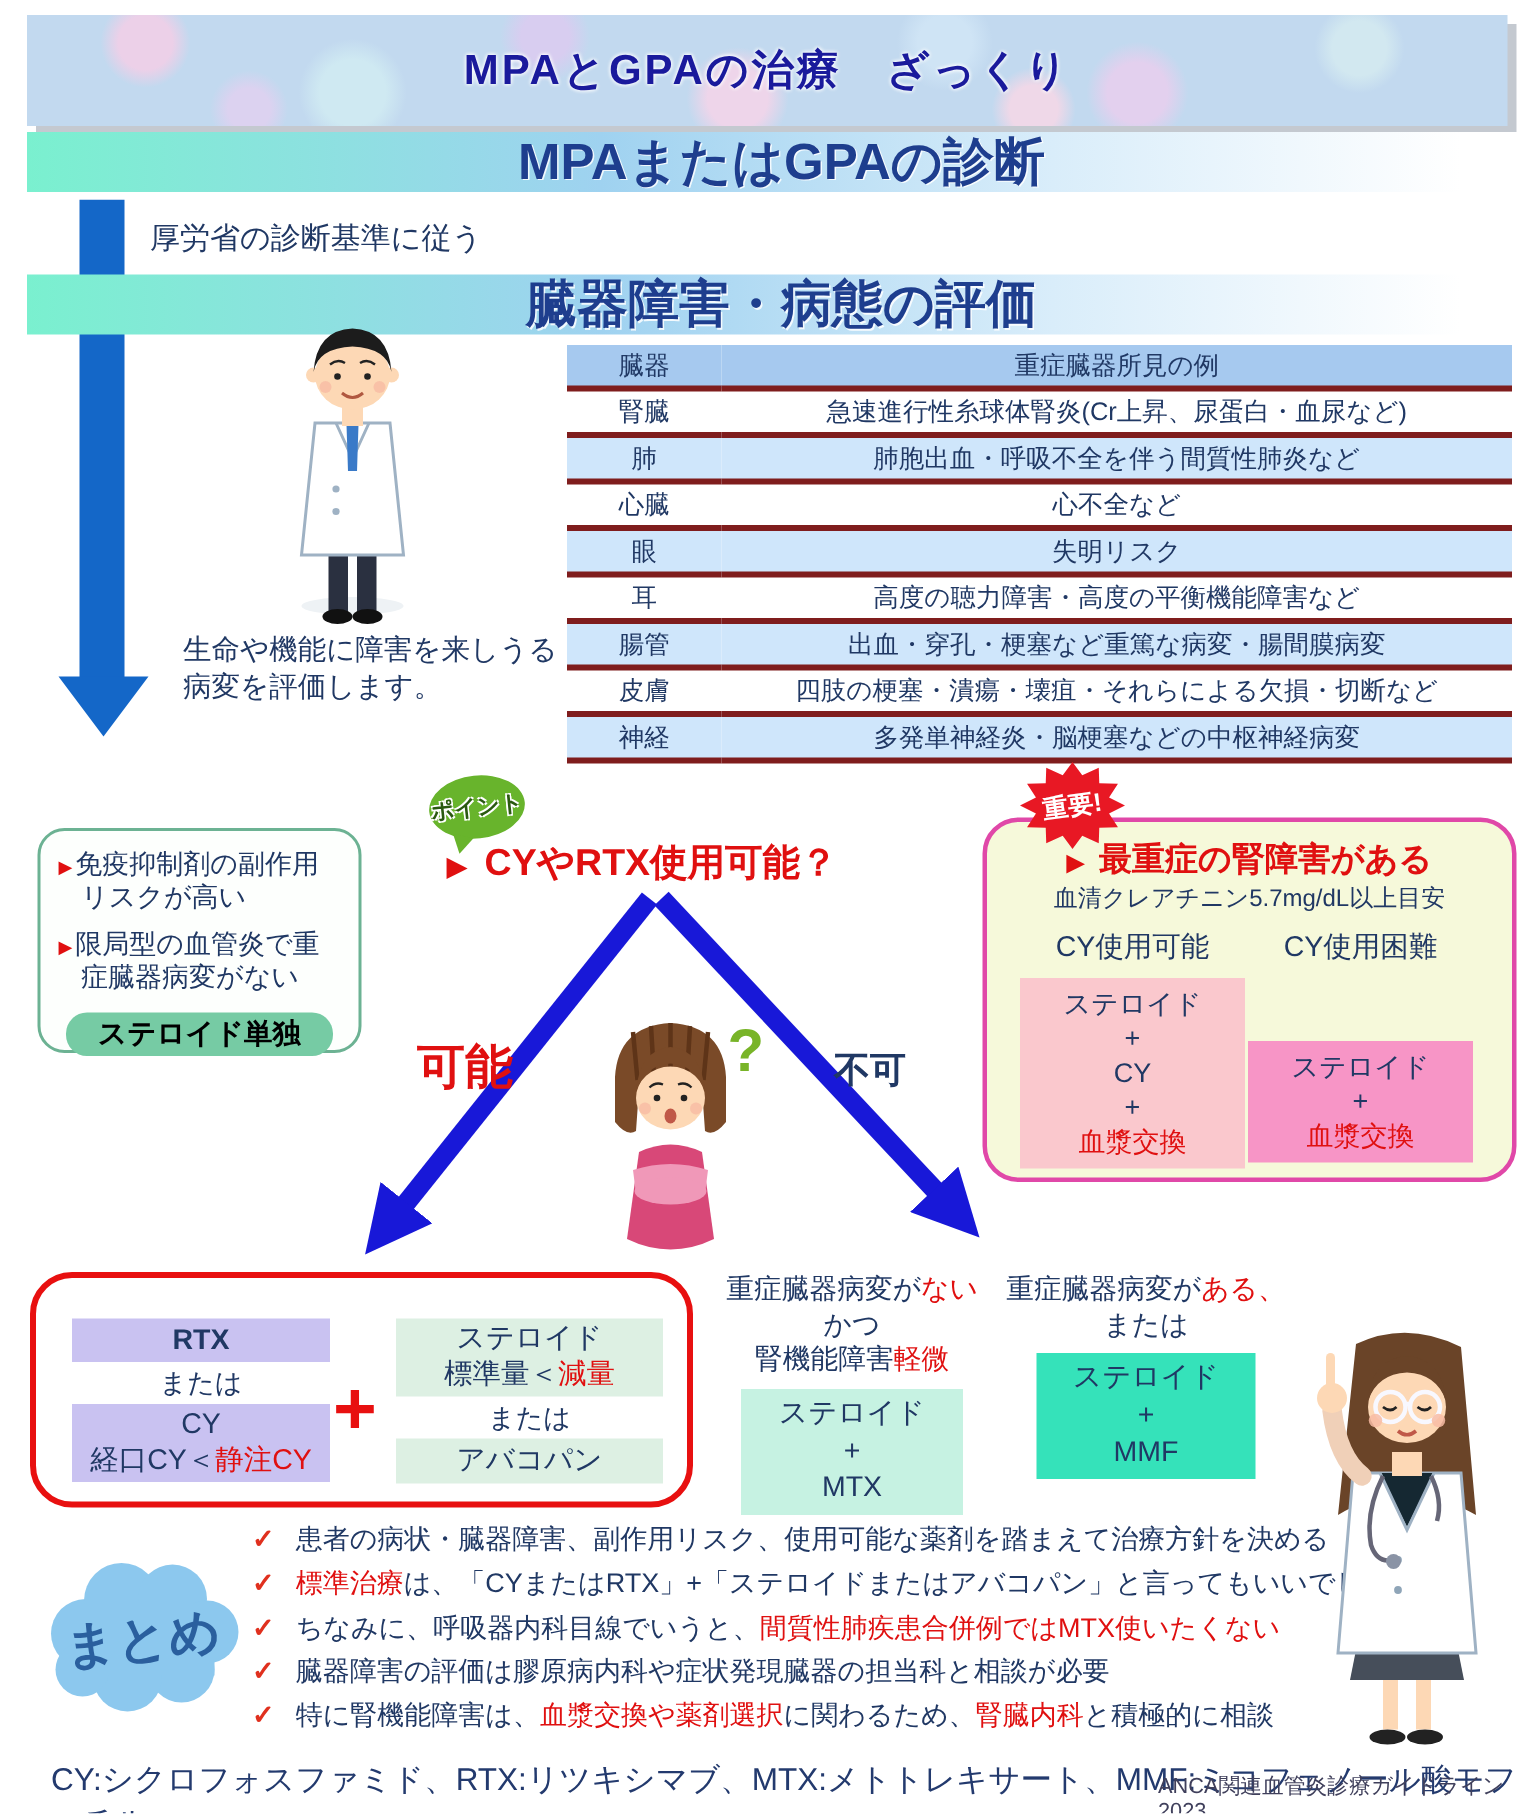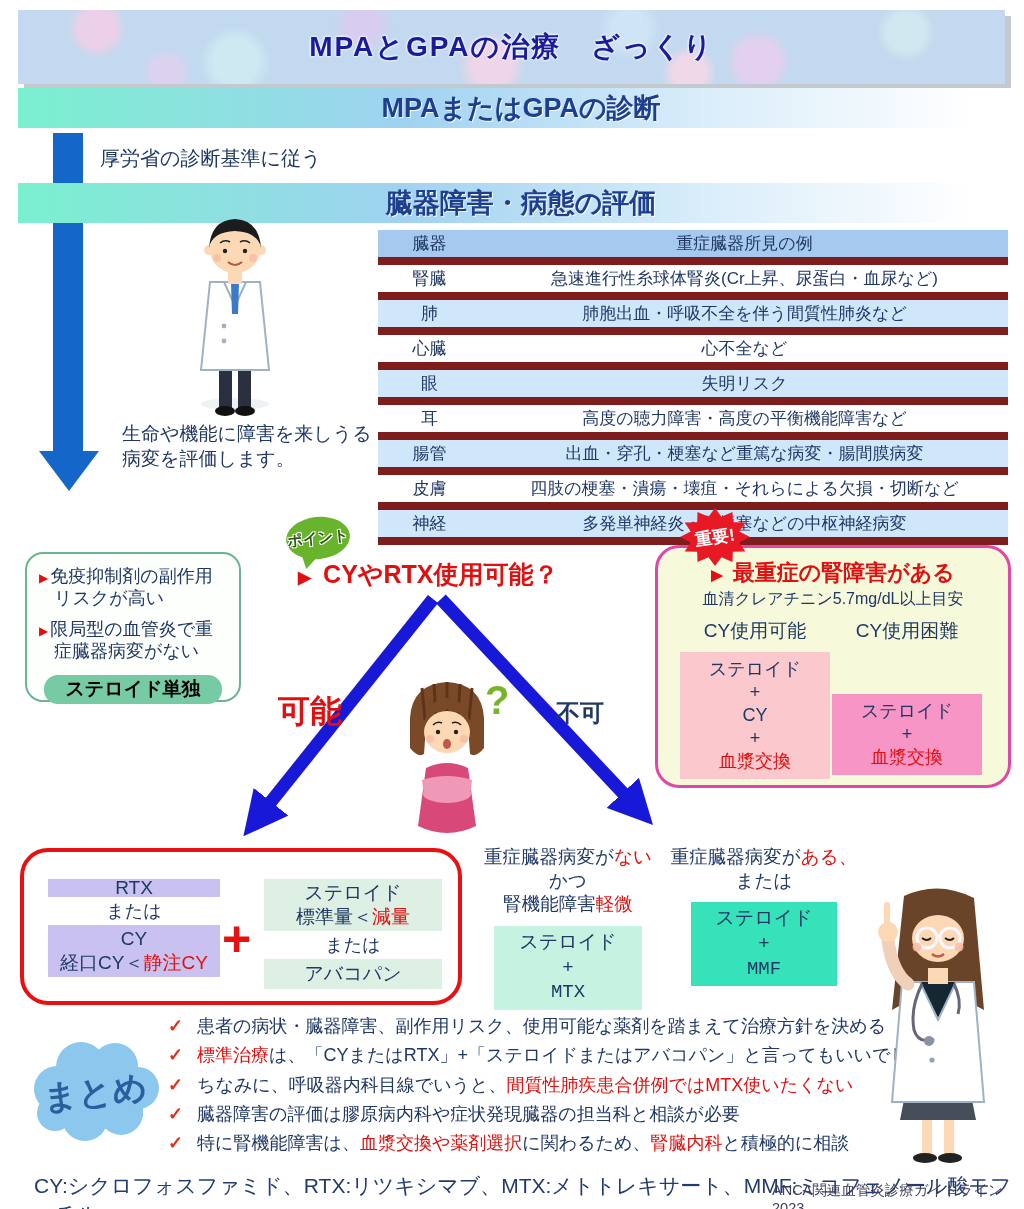--- a/index.html
+++ b/index.html
@@ -21,37 +21,37 @@
       radial-gradient(circle at 90% 30%, #d2e8f0 0 18px, transparent 30px),
       radial-gradient(circle at 15% 85%, #dcd2f0 0 14px, transparent 26px),
       radial-gradient(circle at 68% 85%, #efd8e8 0 16px, transparent 28px);
     box-shadow:6px 6px 0 rgba(125,135,150,.45);}
   .title-banner h1{margin:0;font-size:28px;font-weight:bold;color:#1a1a9c;letter-spacing:2px;
     text-shadow:0 0 3px #ffffff,0 0 3px #ffffff;}
 
   
   .band{position:absolute;left:18px;right:0;height:40px;display:flex;align-items:center;justify-content:center;
     background:linear-gradient(90deg,#7af0cf 0%,#9fd2f0 38%,#d9edfa 68%,#ffffff 95%);
-    font-size:27px;font-weight:bold;color:#1e3e8e;text-shadow:1px 1px 0 rgba(255,255,255,.85);}
+    font-size:34px;font-weight:bold;color:#1e3e8e;text-shadow:1px 1px 0 rgba(255,255,255,.85);}
   #band-diagnosis{top:88px;}
   #band-evaluation{top:183px;}
   #band-induction{top:492px;}
 
   .note-text{position:absolute;left:100px;top:145px;font-size:20px;color:#203864;}
 
   
   #flow-arrow{position:absolute;left:38px;top:133px;}
 
   
   .caption{position:absolute;left:122px;top:421px;width:250px;font-size:19px;line-height:1.32;color:#203864;}
 
   
   .organ-table{position:absolute;left:378px;top:230px;width:630px;border-collapse:collapse;}
   .organ-table td,.organ-table th{font-size:17px;font-weight:normal;color:#203864;text-align:center;
-    padding:2px 4px;height:23px;border-bottom:8px solid #7f1d1d;}
+    padding:2px 4px;height:23px;border-bottom:4px solid #7f1d1d;}
   .organ-table th{background:#a6c9ef;}
   .organ-table .organ{width:95px;}
   .organ-table tr.alt td{background:#cfe6fb;}
 
   
   .point-badge{position:absolute;left:286px;top:517px;width:64px;height:42px;background:#68b42c;
     border-radius:50%;display:flex;align-items:center;justify-content:center;transform:rotate(-6deg);z-index:6;}
   .point-badge::after{content:"";position:absolute;left:12px;bottom:-9px;width:0;height:0;
     border-left:7px solid transparent;border-right:7px solid transparent;border-top:12px solid #68b42c;
     transform:rotate(18deg);}
@@ -104,21 +104,21 @@
   #opt-col-left{left:24px;width:172px;}
   #opt-col-right{left:240px;width:178px;}
   .opt-box{display:flex;flex-direction:column;align-items:center;justify-content:center;
     font-size:19px;line-height:1.25;color:#203864;}
   .opt-box.purple{background:#c9c2f1;}
   .opt-box.mint{background:#ddf0e3;}
   .opt-or{text-align:center;font-size:18px;color:#203864;margin:2px 0;}
   .big-plus{position:absolute;left:198px;top:62px;font-size:50px;font-weight:bold;color:#e81010;line-height:1;}
 
   
-  .branch{position:absolute;text-align:center;font-size:18.5px;line-height:1.28;color:#203864;z-index:2;font-family:Liberation Mono, monospace;}
+  .branch{position:absolute;text-align:center;font-size:18.5px;line-height:1.28;color:#203864;z-index:2;}
   #branch-mtx{left:478px;top:847px;width:180px;}
   #branch-mmf{left:656px;top:847px;width:216px;}
   .branch-box{margin:8px auto 0 auto;display:flex;flex-direction:column;align-items:center;justify-content:center;
     font-size:19px;line-height:1.3;color:#203864;padding:5px 0;}
   #mtx-box{width:148px;background:#c6f2e2;}
   #mmf-box{width:146px;background:#35e2ba;}
 
   
   #doctor-female{position:absolute;left:862px;top:880px;z-index:2;}
   
@@ -297,21 +297,21 @@
       <div class="renal-opt" id="renal-opt-2">
         <div><span>ステロイド</span></div>
         <div><span>+</span></div>
         <div><span class="red">血漿交換</span></div>
       </div>
     </div>
   </div>
 
   <div class="standard-box">
     <div class="opt-col" id="opt-col-left">
-      <div class="opt-box purple" style="height:18px;">RTX</div>
+      <div class="opt-box purple" style="height:29px;font-weight:bold;">RTX</div>
       <div class="opt-or">または</div>
       <div class="opt-box purple" style="height:52px;">
         <div>CY</div>
         <div><span>経口CY＜</span><span class="red">静注CY</span></div>
       </div>
     </div>
     <div class="big-plus">+</div>
     <div class="opt-col" id="opt-col-right">
       <div class="opt-box mint" style="height:52px;">
         <div>ステロイド</div>

